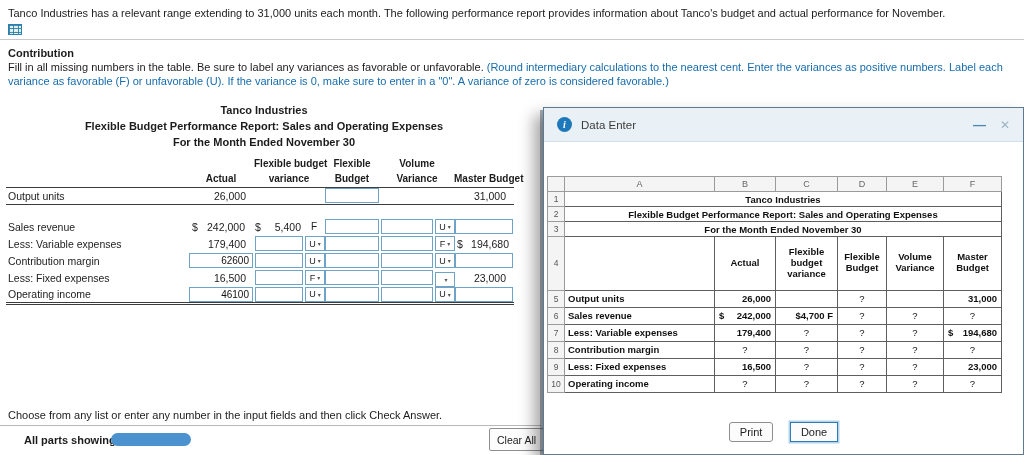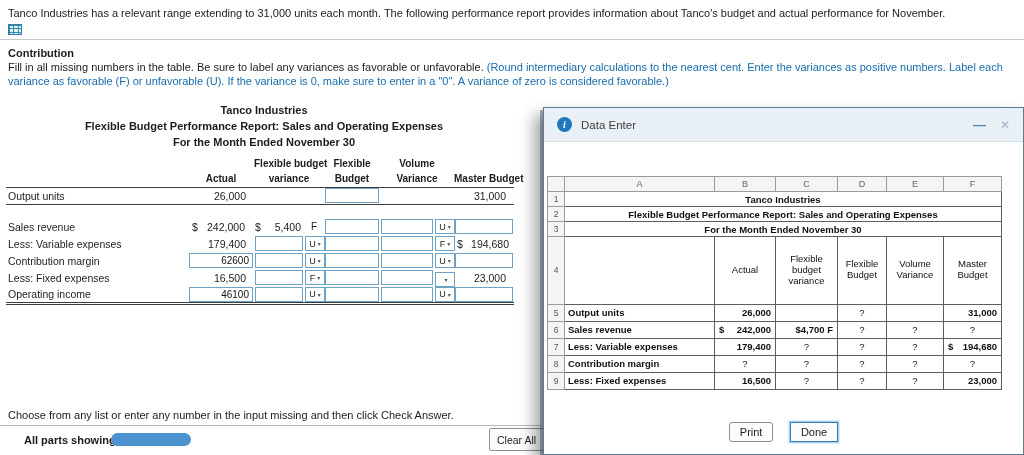--- a/index.html
+++ b/index.html
@@ -69,21 +69,21 @@
   .minimize { color:#4d87b0; font-size:13px; font-weight:bold; cursor:pointer; line-height:10px; }
   .close { color:#9fb4c4; font-size:12px; cursor:pointer; line-height:12px; }
   .dt-wrap { margin:34px 0 0 3px; }
   table.dt { border-collapse:collapse; table-layout:fixed; width:454px; font-size:9.5px; color:#101010; }
   .dt th, .dt td { border:1px solid #5e5e5e; overflow:hidden; }
   .dt tr.strip th { height:15px; background:#f4f4f4; border-color:#9b9b9b; color:#666; font-weight:normal; font-size:9px; }
   .dt th.gut { background:#f4f4f4; border-color:#9b9b9b; color:#555; font-weight:normal; font-size:8.5px; text-align:center; }
   .dt tr.t { height:15px; }
   .dt tr.t td { font-weight:bold; text-align:center; }
   .dt tr.h4 { height:44px; }
-  .dt tr.h4 td { font-weight:normal; text-align:center; vertical-align:middle; line-height:1.15; padding:17px 0; }
+  .dt tr.h4 td { font-weight:bold; text-align:center; vertical-align:middle; line-height:1.15; padding:10px 0; }
   .dt tr.d { height:17px; }
   .dt td.rl { font-weight:bold; text-align:left; padding-left:3px; }
   .dt td.rn { font-weight:bold; text-align:right; padding-right:4px; }
   .dt td.rv { font-weight:bold; text-align:right; padding-right:4px; }
   .dt td.q { text-align:center; }
   .dt td.rm { padding:0; }
   .mny { display:flex; justify-content:space-between; padding:0 4px; font-weight:bold; }
   .dlg-foot { position:absolute; left:0; right:0; bottom:12px; text-align:center; }
   .btn { font-family:inherit; font-size:11px; color:#222; background:#fcfcfc; border:1px solid #8f8f8f;
          border-radius:3px; padding:3px 10px; cursor:pointer; }
@@ -275,21 +275,21 @@
               <span>U</span>
             </span></td>
       <td class="icell">
             <input class="inp" value="" style="">
           </td>
     </tr>
   </tbody>
     </table>
 </div>
 
-<div class="prompt">Choose from any list or enter any number in the input missing and then click Check Answer.</div>
+<div class="prompt">Choose from any list or enter any number in the input fields and then click Check Answer.</div>
 <div class="bottom-divider"></div>
 <div class="all-parts">All parts showing</div>
 <div class="pill"></div>
 <button class="clear-all">Clear All</button>
 
 <div class="dialog">
   <div class="dlg-head">
     <span class="info">i</span>
     <span class="dlg-title">Data Enter</span>
     <span class="winctl">
@@ -388,20 +388,29 @@
       </tr>
       <tr class="d">
         <th class="gut">9</th>
         <td class="rl">Less: Fixed expenses</td>
         <td class="rn">16,500</td>
         <td class="q">?</td>
         <td class="q">?</td>
         <td class="q">?</td>
         <td class="rn">23,000</td>
       </tr>
+      <tr class="d">
+        <th class="gut">10</th>
+        <td class="rl">Operating income</td>
+        <td class="q">?</td>
+        <td class="q">?</td>
+        <td class="q">?</td>
+        <td class="q">?</td>
+        <td class="q">?</td>
+      </tr>
     </tbody>
       </table>
   </div>
 
   <div class="dlg-foot">
     <button class="btn">Print</button>
     <button class="btn done">Done</button>
   </div>
 </div>
 

